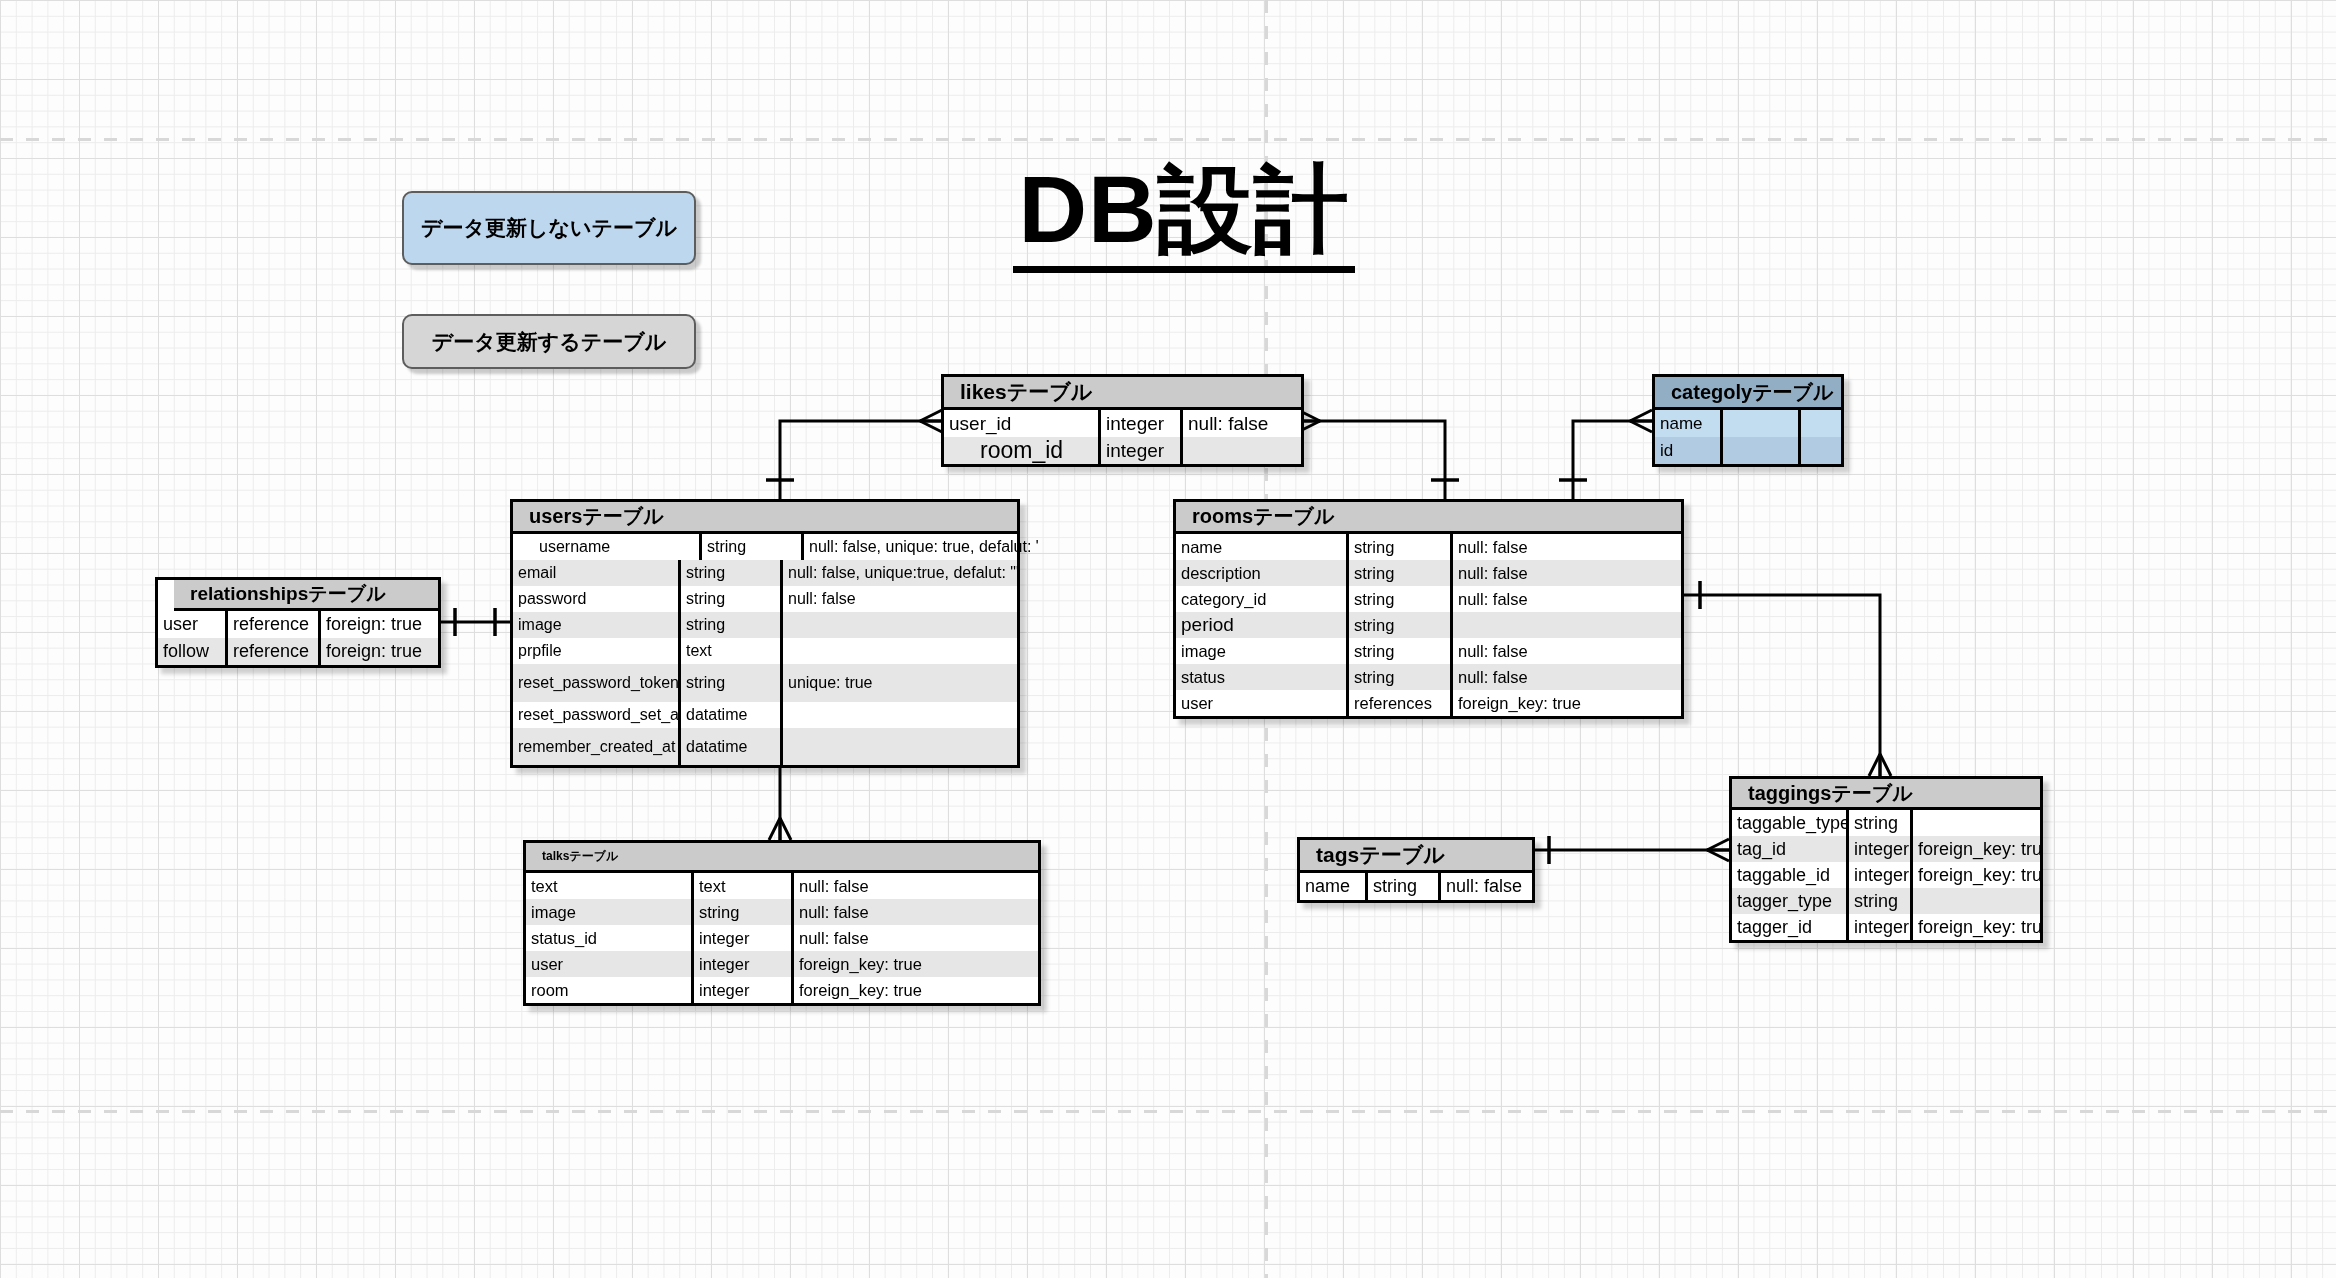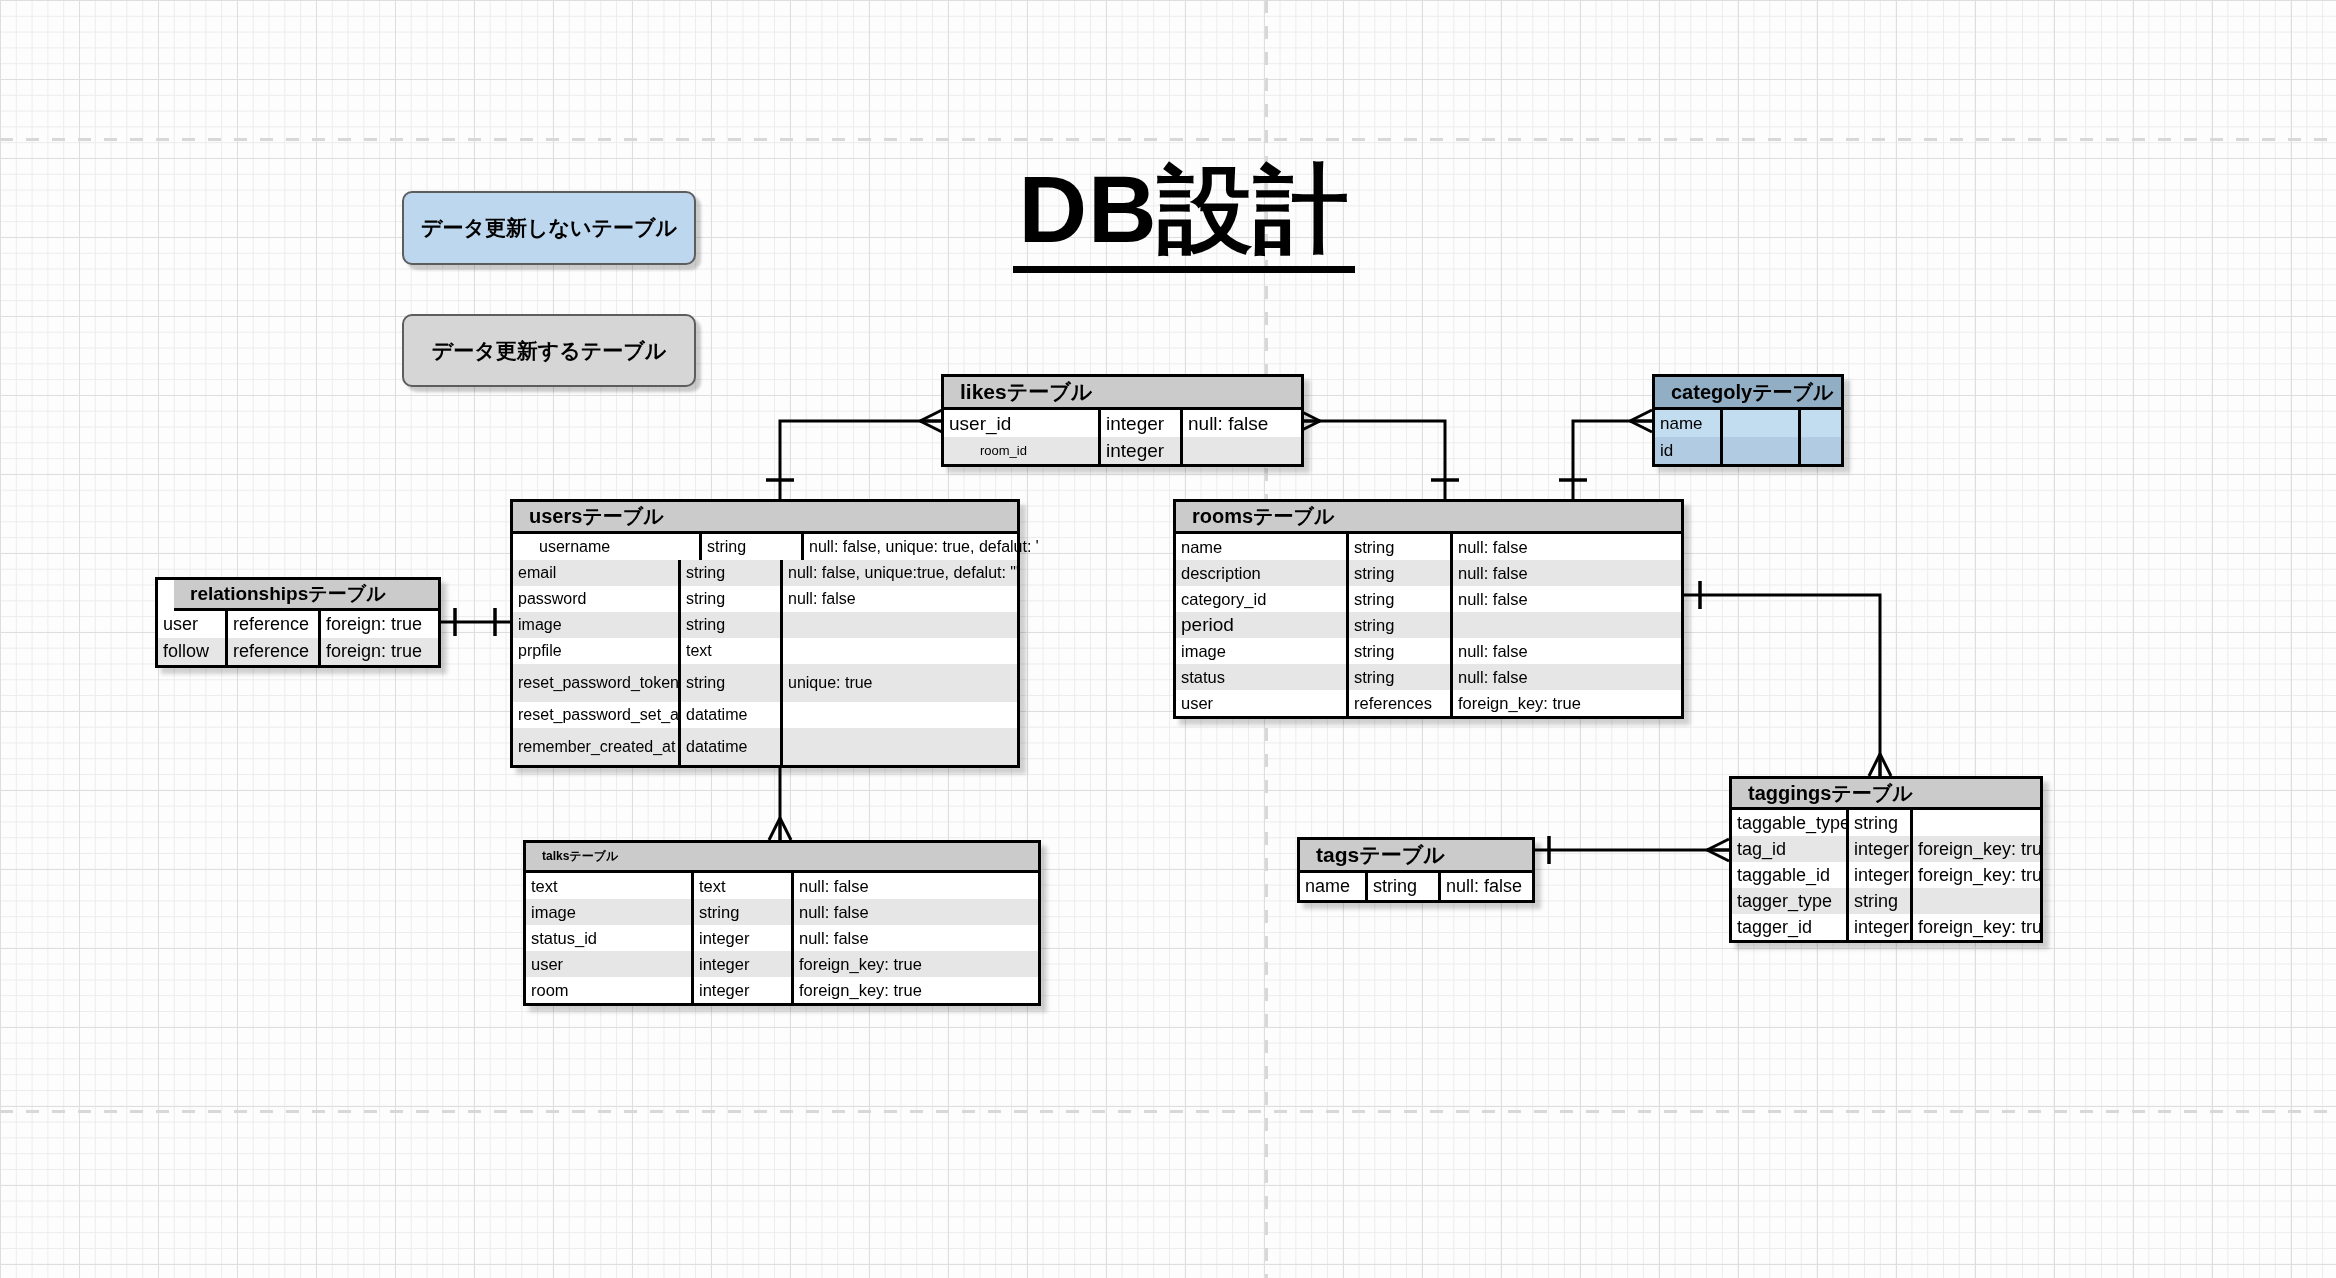--- a/index.html
+++ b/index.html
@@ -112,34 +112,34 @@
     </svg>
 
   <div class="title-block">
     <div class="title-text">DB設計</div>
     <div class="title-underline"></div>
   </div>
 
   <div class="legend-box" style="top: 191px; height: 74px; background: rgb(189, 215, 238);">
     <span>データ更新しないテーブル</span>
   </div>
-  <div class="legend-box" style="top: 314px; height: 73px; background: rgb(214, 214, 214);">
+  <div class="legend-box" style="top: 314px; height: 55px; background: rgb(214, 214, 214);">
     <span>データ更新するテーブル</span>
   </div>
 
   <div id="tables-root">
       <div class="db-table" style="left: 941px; top: 374px; width: 357px;">
         <div class="hdr" style="height: 33px; background: rgb(203, 203, 203); font-size: 21px;">likesテーブル</div>
         <div class="row" style="grid-template-columns: 154px 82px 121px; height: 27px; background: rgb(255, 255, 255);">
           <div class="cell" style="font-size: 19px;">user_id</div>
           <div class="cell" style="font-size: 19px;">integer</div>
           <div class="cell" style="font-size: 19px;">null: false</div>
         </div>
         <div class="row" style="grid-template-columns: 154px 82px 121px; height: 27px; background: rgb(230, 230, 230);">
-          <div class="cell" style="font-size: 13px; padding-left: 36px;">room_id</div>
+          <div class="cell" style="font-size: 23px; padding-left: 36px;">room_id</div>
           <div class="cell" style="font-size: 19px;">integer</div>
           <div class="cell" style="font-size: 19px;"></div>
         </div>
       </div>
       <div class="db-table" style="left: 1652px; top: 374px; width: 186px;">
         <div class="hdr" style="height: 33px; background: rgb(146, 174, 196); font-size: 20px;">categolyテーブル</div>
         <div class="row" style="grid-template-columns: 65px 78px 43px; height: 27px; background: rgb(194, 220, 240);">
           <div class="cell" style="font-size: 17px;">name</div>
           <div class="cell" style="font-size: 17px;"></div>
           <div class="cell" style="font-size: 17px;"></div>

